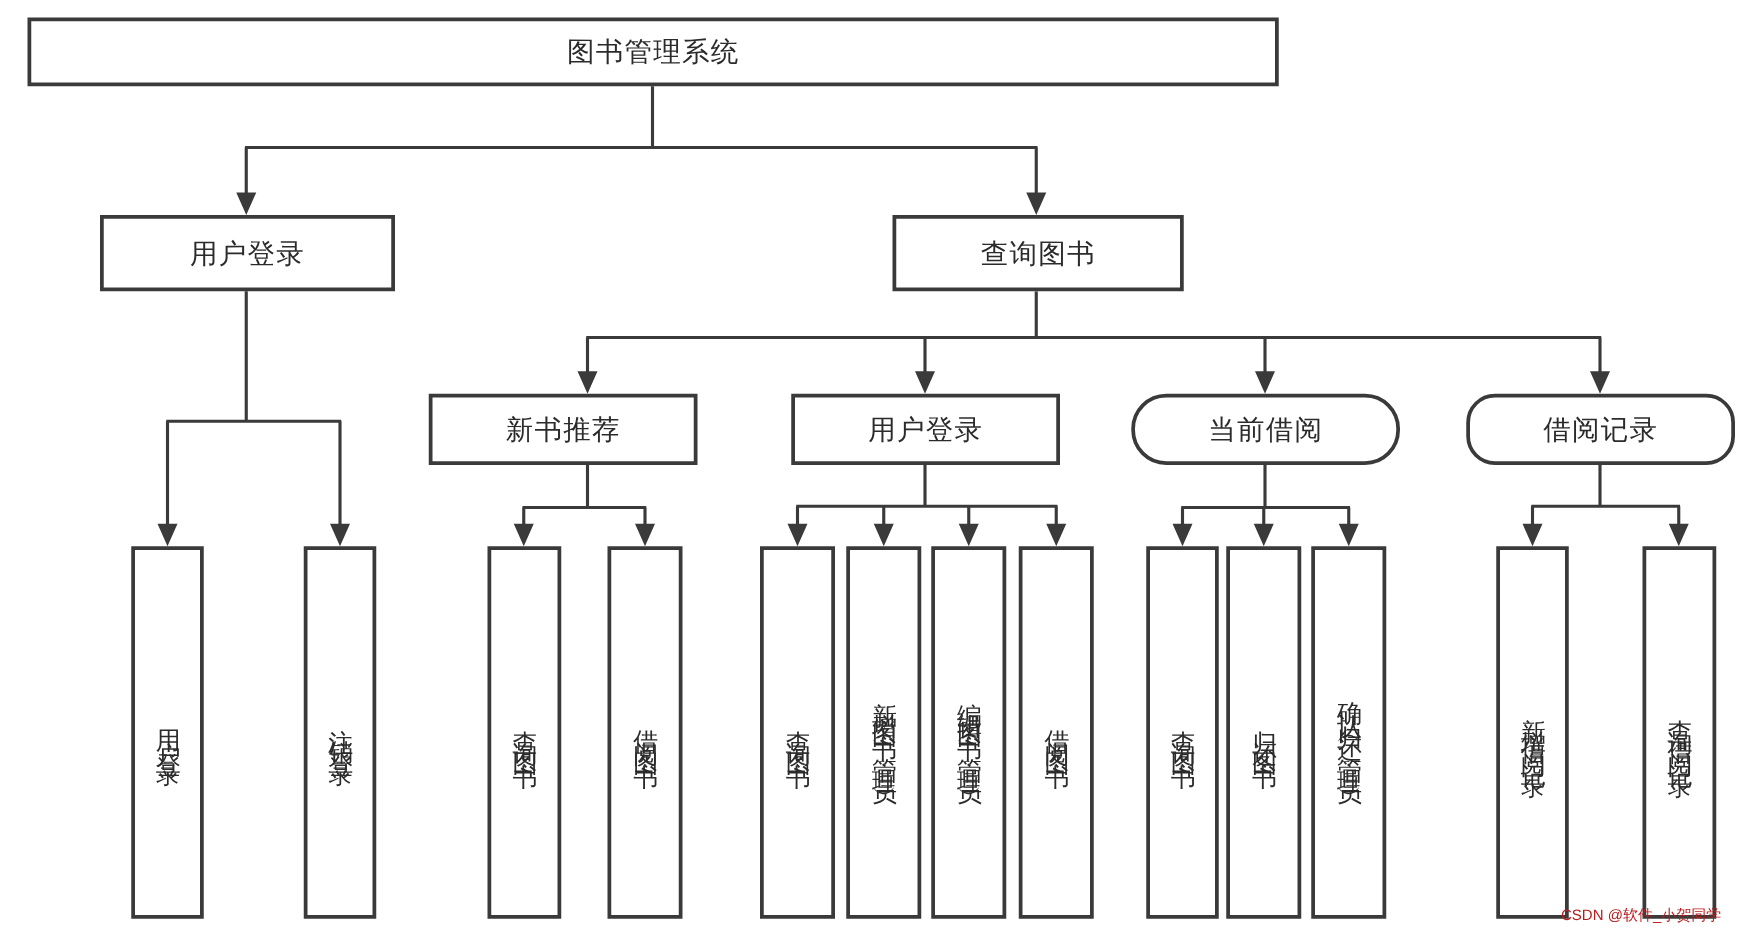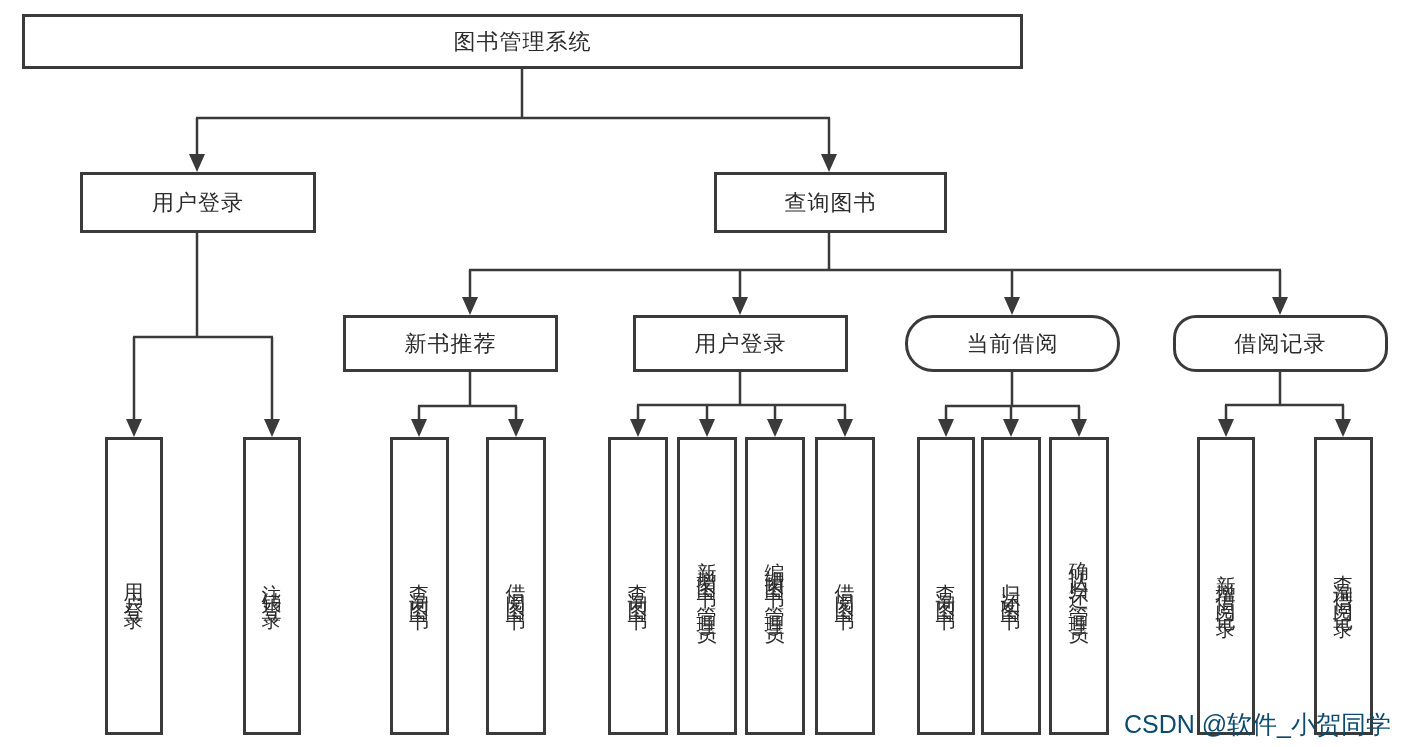--- a/index.html
+++ b/index.html
@@ -43,24 +43,24 @@
   }
   .vbox span {
     writing-mode: vertical-rl;
     font-size: 20px;
     letter-spacing: 9px;
     color: #2b2b2b;
     line-height: 1;
   }
   .watermark {
     position: absolute;
-    right: 10px;
+    right: 24px;
     bottom: 6px;
-    font-size: 25px;
-    color: #0c4a6e;
+    font-size: 12px;
+    color: #b91c1c;
     white-space: nowrap;
   }
 </style>
 </head>
 <body>
 
 <div class="canvas">
 
   <svg class="connector-layer" viewBox="0 0 1405 747">
     <g stroke="#3a3a3a" stroke-width="2.5" fill="none">

